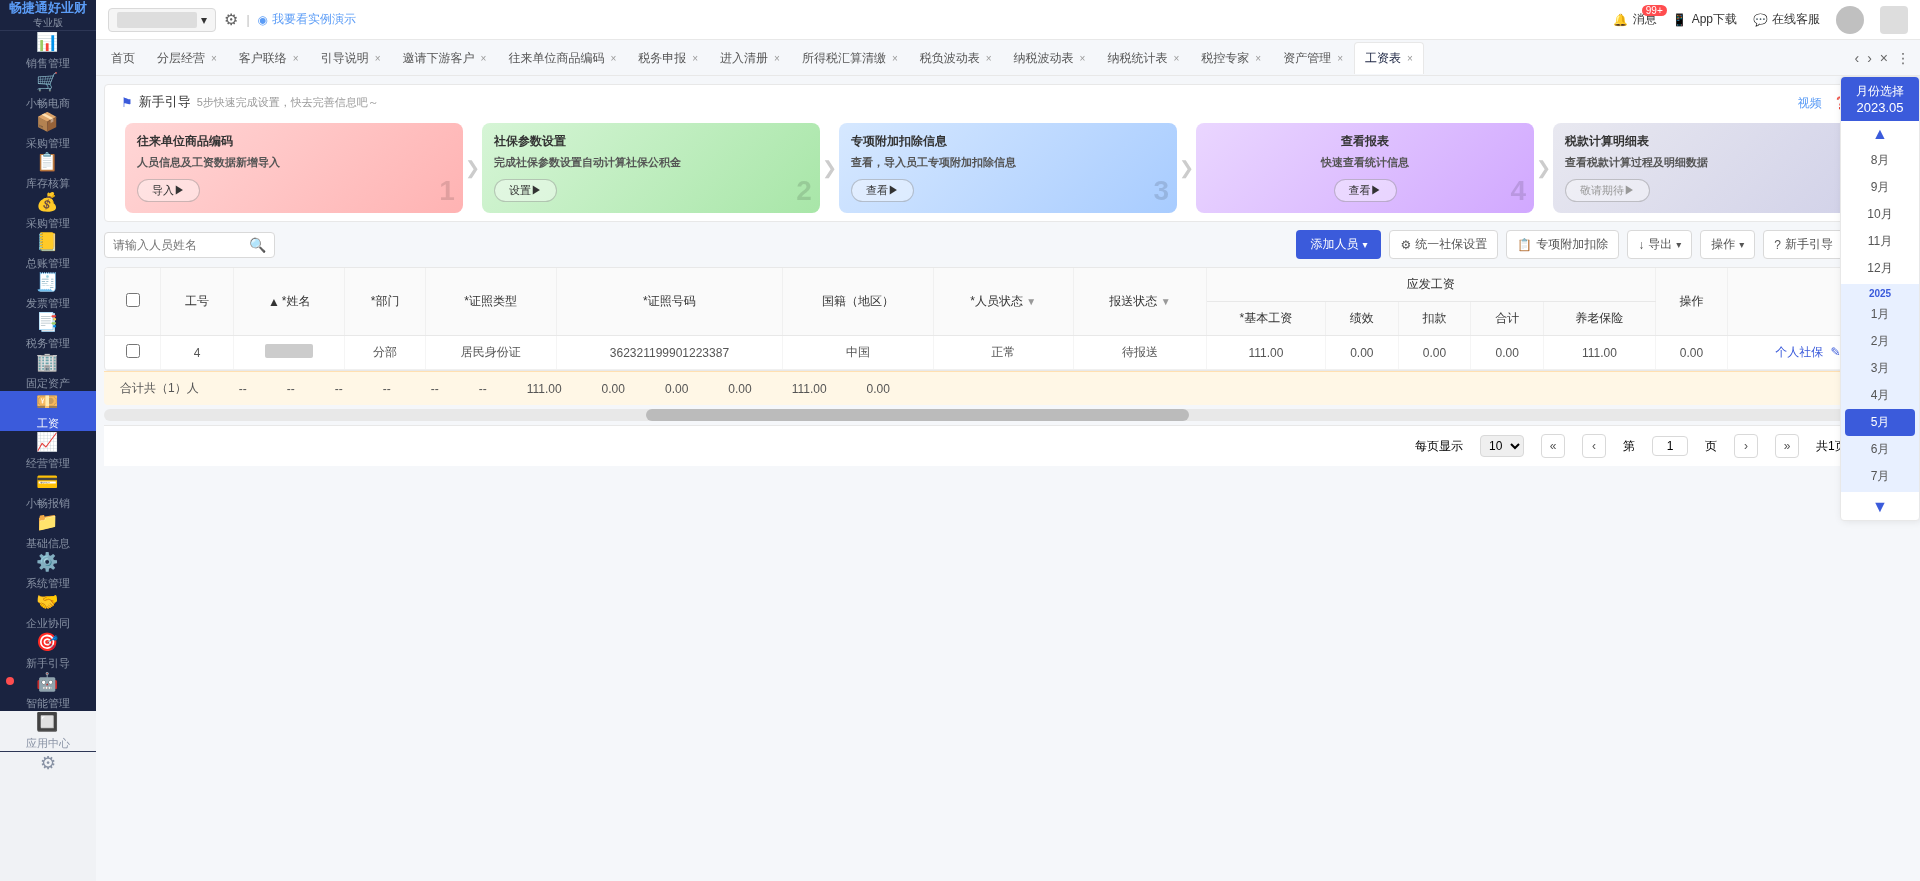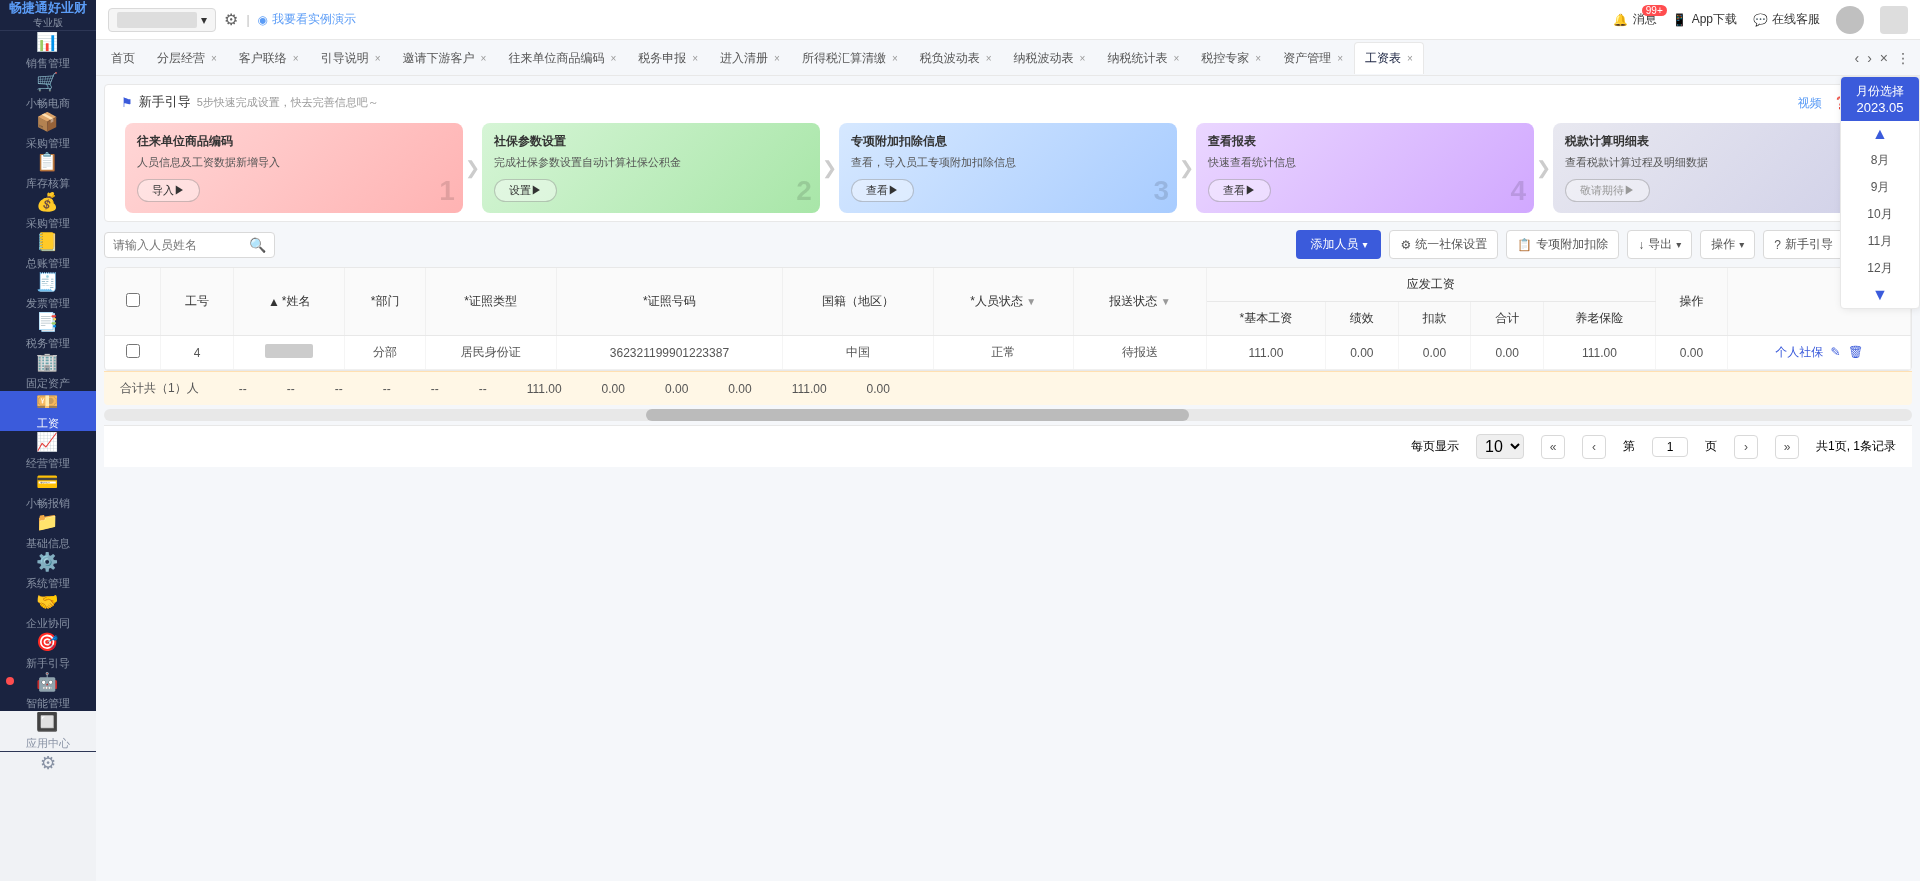--- a/index.html
+++ b/index.html
@@ -42,25 +42,25 @@
 
     
     .guide-banner { background: #fff; margin: 8px 8px 0; border-radius: 4px; padding: 8px 16px; border: 1px solid #e8e8e8; }
     .guide-title { display: flex; align-items: center; gap: 6px; font-size: 13px; color: #333; font-weight: 500; margin-bottom: 2px; }
     .guide-help { margin-left: auto; display: flex; gap: 12px; font-size: 12px; color: #5b9cf6; cursor: pointer; }
     .guide-steps { display: flex; align-items: center; gap: 0; margin-top: 10px; }
     .guide-step { flex: 1; border-radius: 8px; padding: 10px 12px; margin: 0 4px; position: relative; min-height: 90px; display: flex; flex-direction: column; }
     .guide-step-1 { background: linear-gradient(135deg, #ffd6d6 0%, #ffb3b3 100%); }
     .guide-step-2 { background: linear-gradient(135deg, #d6f5d6 0%, #a8e6a8 100%); }
     .guide-step-3 { background: linear-gradient(135deg, #d6e8ff 0%, #a8ccff 100%); }
-    .guide-step-4 { background: linear-gradient(135deg, #ead6ff 0%, #d1a8ff 100%); }
+    .guide-step-4 { background: linear-gradient(135deg, #ead6ff 0%, #d1a8ff 100%); align-items: center; }
     .guide-step-5 { background: linear-gradient(135deg, #e8e8f0 0%, #d0d0e8 100%); }
     .step-num { font-size: 28px; font-weight: bold; color: rgba(0,0,0,0.12); position: absolute; bottom: 6px; right: 8px; }
     .step-title { font-size: 12px; font-weight: bold; color: #333; }
-    .step-desc { font-size: 11px; color: #555; margin-top: 4px; line-height: 1.5; }
+    .step-desc { font-size: 11px; color: #555; margin-top: 4px; line-height: 1.5; font-weight: bold; }
     .step-btn { margin-top: 8px; display: inline-block; border: 1px solid rgba(0,0,0,0.2); border-radius: 20px; padding: 3px 14px; font-size: 11px; color: #333; cursor: pointer; background: rgba(255,255,255,0.4); width: fit-content; }
     .step-arrow { font-size: 18px; color: #ccc; margin: 0 -2px; flex-shrink: 0; align-self: center; }
 
     
     .toolbar { display: flex; align-items: center; gap: 14px; padding: 8px 8px; background: #f5f7fa; }
     .search-box { display: flex; align-items: center; background: #fff; border: 1px solid #d9d9d9; border-radius: 4px; padding: 4px 8px; gap: 6px; min-width: 160px; }
     .search-input { border: none; outline: none; font-size: 12px; color: #999; width: 130px; }
     .search-icon { color: #999; font-size: 14px; cursor: pointer; }
     .toolbar-right { margin-left: auto; display: flex; align-items: center; gap: 8px; justify-content: space-between; }
     .btn-add { background: #3b5bdb; color: #fff; border: none; border-radius: 4px; padding: 6px 14px; font-size: 12px; cursor: pointer; display: flex; align-items: center; gap: 4px; }
@@ -76,21 +76,21 @@
     .checkbox { width: 14px; height: 14px; cursor: pointer; }
     .filter-icon { font-size: 10px; color: #999; cursor: pointer; }
     .link-btn { color: #3b5bdb; cursor: pointer; font-size: 12px; text-decoration: none; margin: 0 2px; }
 
     
     .table-footer { display: flex; align-items: center; padding: 8px 16px; background: #fff7e6; border-top: 1px solid #ffe0b2; font-size: 12px; color: #555; gap: 40px; margin: 0 8px; border-radius: 0 0 4px 4px; }
     .footer-total { font-weight: 500; }
 
     
     .pagination { display: flex; align-items: center; justify-content: flex-end; padding: 8px 16px; background: #fff; margin: 0 8px; border-top: 1px solid #e8e8e8; gap: 17px; font-size: 12px; }
-    .page-select { border: 1px solid #d9d9d9; border-radius: 4px; padding: 2px 4px; font-size: 16px; }
+    .page-select { border: 1px solid #d9d9d9; border-radius: 4px; padding: 2px 4px; font-size: 12px; }
     .page-btn { width: 24px; height: 24px; display: flex; align-items: center; justify-content: center; border: 1px solid #d9d9d9; border-radius: 4px; cursor: pointer; color: #555; background: #fff; }
     .page-input { width: 36px; border: 1px solid #d9d9d9; border-radius: 4px; padding: 2px 4px; text-align: center; font-size: 12px; }
 
     
     .month-panel { width: 80px; background: #fff; border: 1px solid #e8e8e8; border-radius: 4px; position: absolute; right: 0; top: 0; z-index: 100; box-shadow: 2px 0 8px rgba(0,0,0,0.1); }
     .month-panel-header { background: #3b5bdb; color: #fff; text-align: center; padding: 6px; font-size: 12px; font-weight: 500; border-radius: 4px 4px 0 0; }
     .month-panel-nav { display: flex; justify-content: center; gap: 4px; padding: 4px; }
     .month-panel-nav-btn { color: #3b5bdb; cursor: pointer; font-size: 16px; }
     .month-item { text-align: center; padding: 5px; cursor: pointer; font-size: 12px; color: #555; }
     .month-item.active { background: #3b5bdb; color: #fff; border-radius: 4px; margin: 0 4px; }
@@ -493,19 +493,29 @@
           <div style="font-size:13px;">2023.05</div>
         </div>
         <div class="month-panel-nav">
           <span class="month-panel-nav-btn">▲</span>
         </div>
         <div class="month-item">8月</div>
         <div class="month-item">9月</div>
         <div class="month-item">10月</div>
         <div class="month-item">11月</div>
         <div class="month-item">12月</div>
+        <div style="background:#e8f0ff;margin:2px 0;padding:2px 0;">
+          <div style="text-align:center;font-size:10px;color:#3b5bdb;font-weight:bold;padding:2px;">2025</div>
+          <div class="month-item">1月</div>
+          <div class="month-item">2月</div>
+          <div class="month-item">3月</div>
+          <div class="month-item">4月</div>
+          <div class="month-item active">5月</div>
+          <div class="month-item">6月</div>
+          <div class="month-item">7月</div>
+        </div>
         <div class="month-panel-bottom-nav">
           <span class="month-panel-nav-btn">▼</span>
         </div>
       </div>
     </div>
   </div>
 </div>
 
 </body></html>

